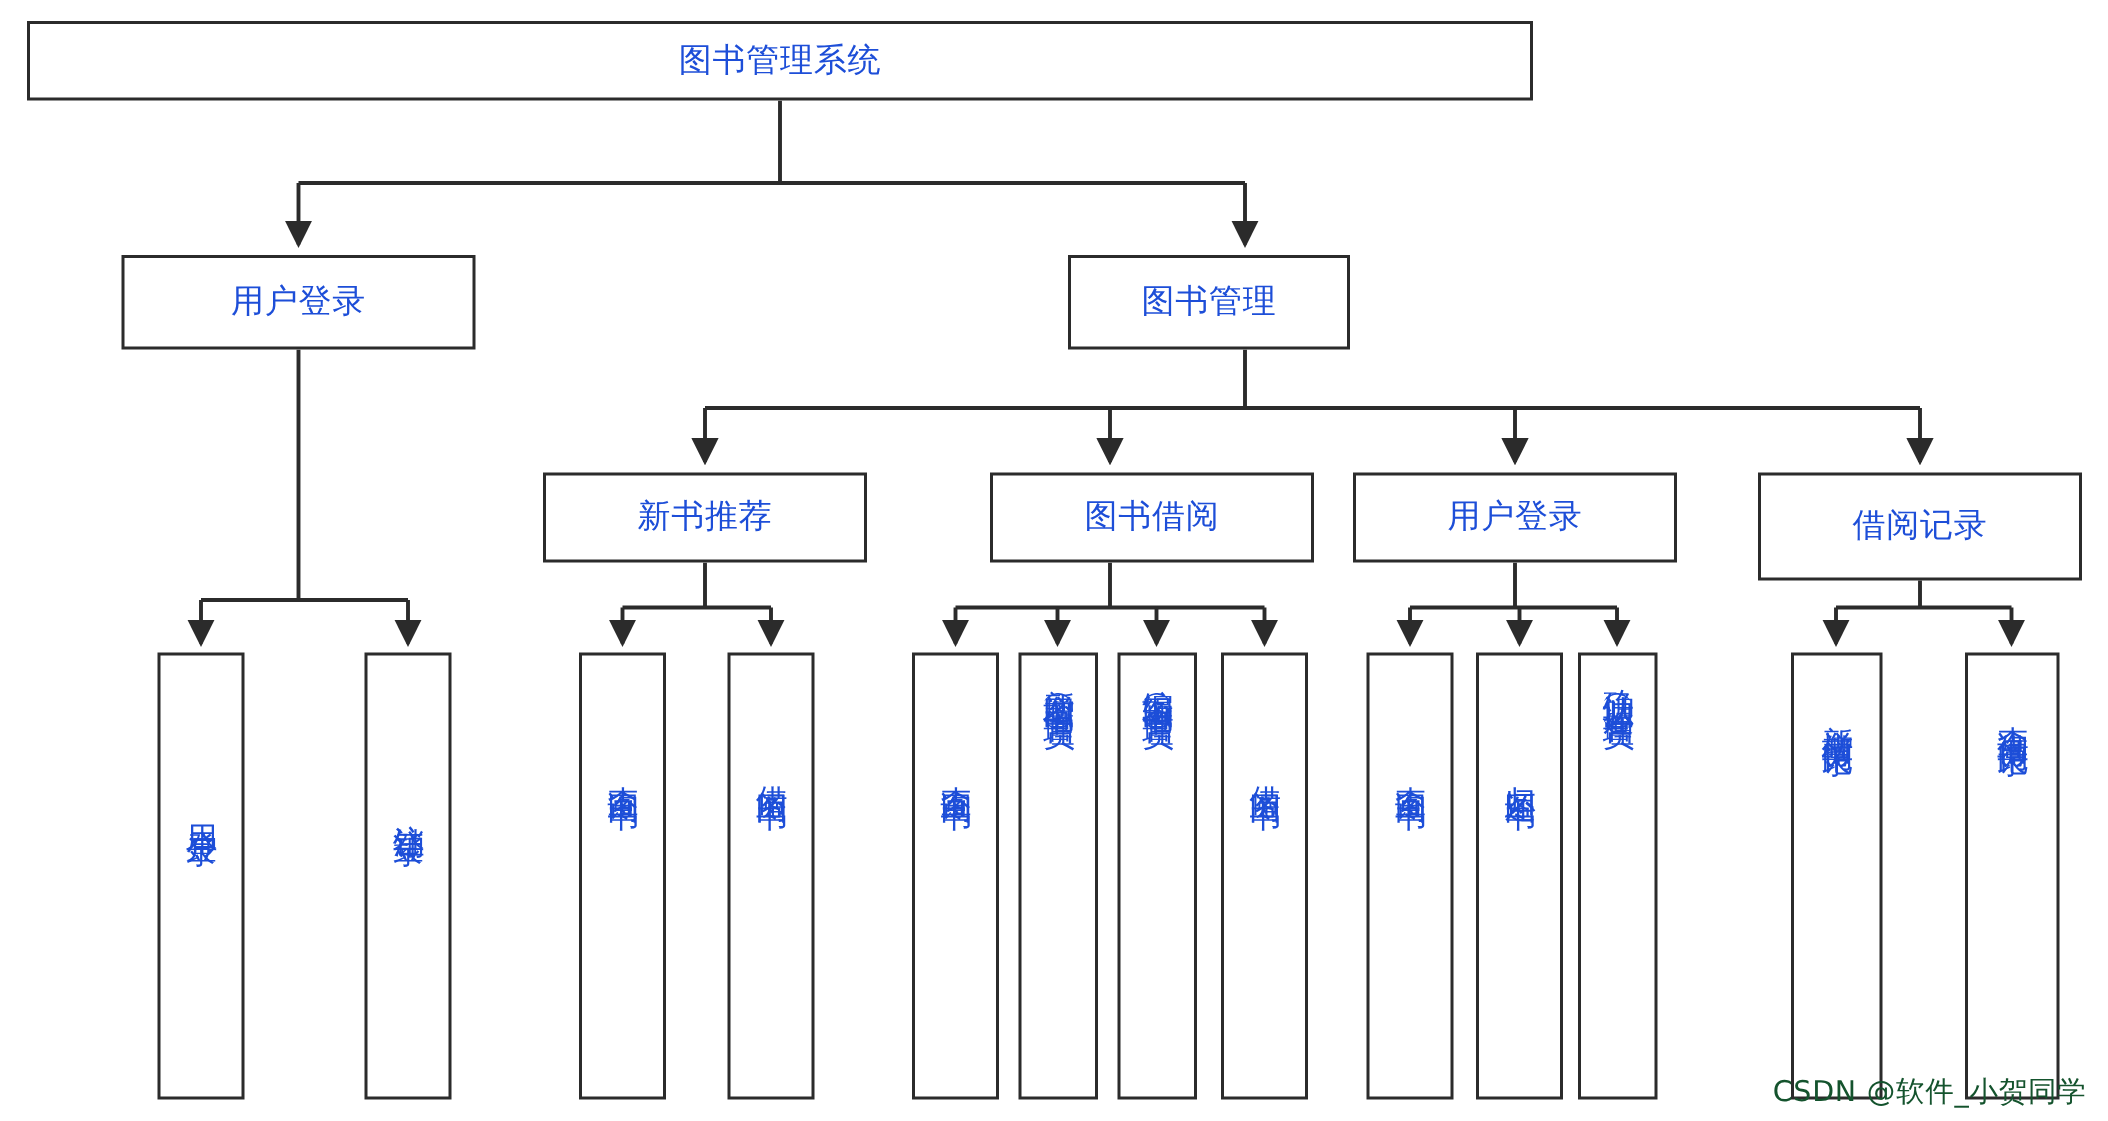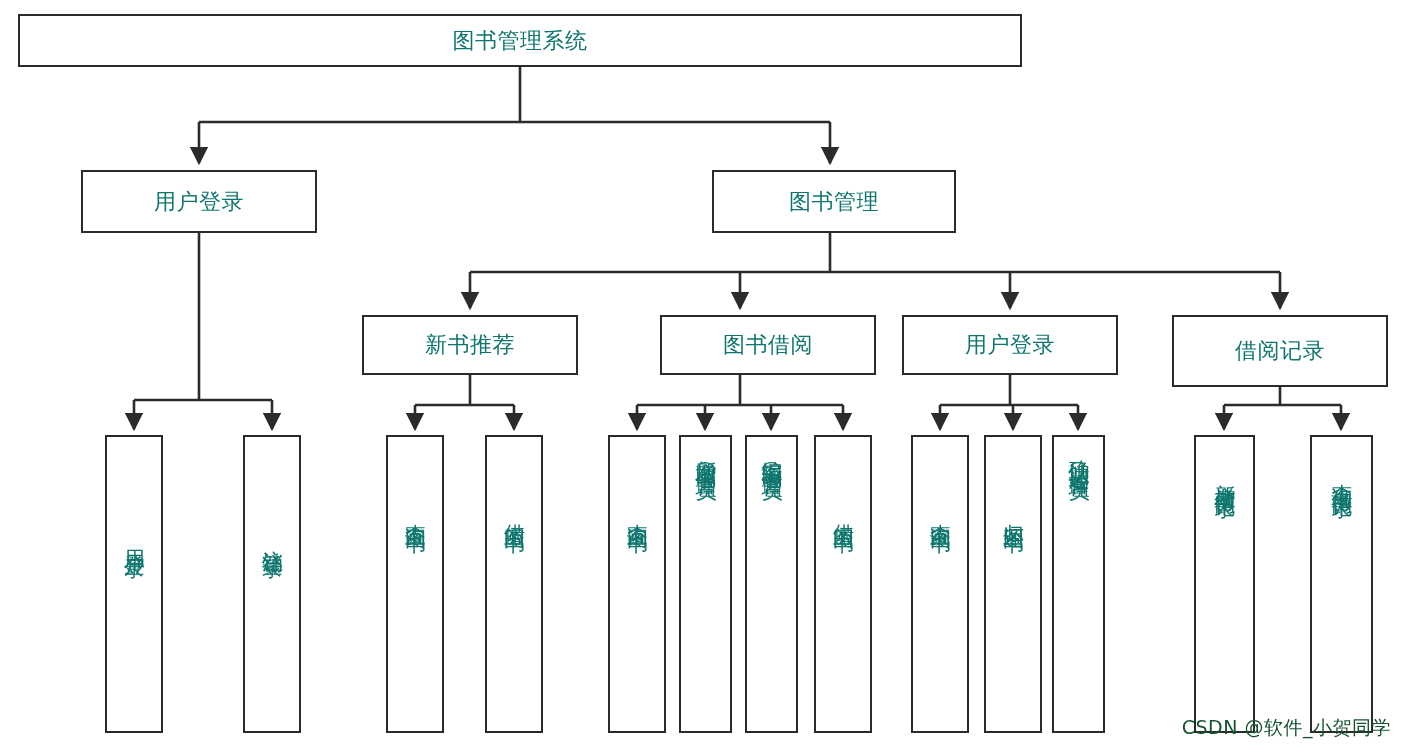--- a/index.html
+++ b/index.html
@@ -32,21 +32,21 @@
     position: absolute;
     box-sizing: border-box;
     background: #ffffff;
     border: 2.5px solid #2b2b2b;
     display: flex;
     align-items: center;
     justify-content: center;
     z-index: 3;
   }
   .node .label {
-    color: #0f766e;
+    color: #1d4ed8;
     text-align: center;
     line-height: 1.08;
     white-space: nowrap;
   }
   
   .node.horiz .label {
     font-size: 22px;
     letter-spacing: 0.5px;
   }
   .node.root .label {
@@ -133,21 +133,21 @@
     </g>
   </svg>
 
   <div class="node horiz root" style="left:18px; top:14px; width:1004px; height:53px;">
     <span class="label">图书管理系统</span>
   </div>
 
   <div class="node horiz" style="left:81px; top:170px; width:236px; height:63px;">
     <span class="label">用户登录</span>
   </div>
-  <div class="node horiz" style="left:712px; top:170px; width:244px; height:63px;">
+  <div class="node horiz" style="left:712px; top:170px; width:188px; height:63px;">
     <span class="label">图书管理</span>
   </div>
 
   <div class="node horiz" style="left:362px; top:315px; width:216px; height:60px;">
     <span class="label">新书推荐</span>
   </div>
   <div class="node horiz" style="left:660px; top:315px; width:216px; height:60px;">
     <span class="label">图书借阅</span>
   </div>
   <div class="node horiz" style="left:902px; top:315px; width:216px; height:60px;">

